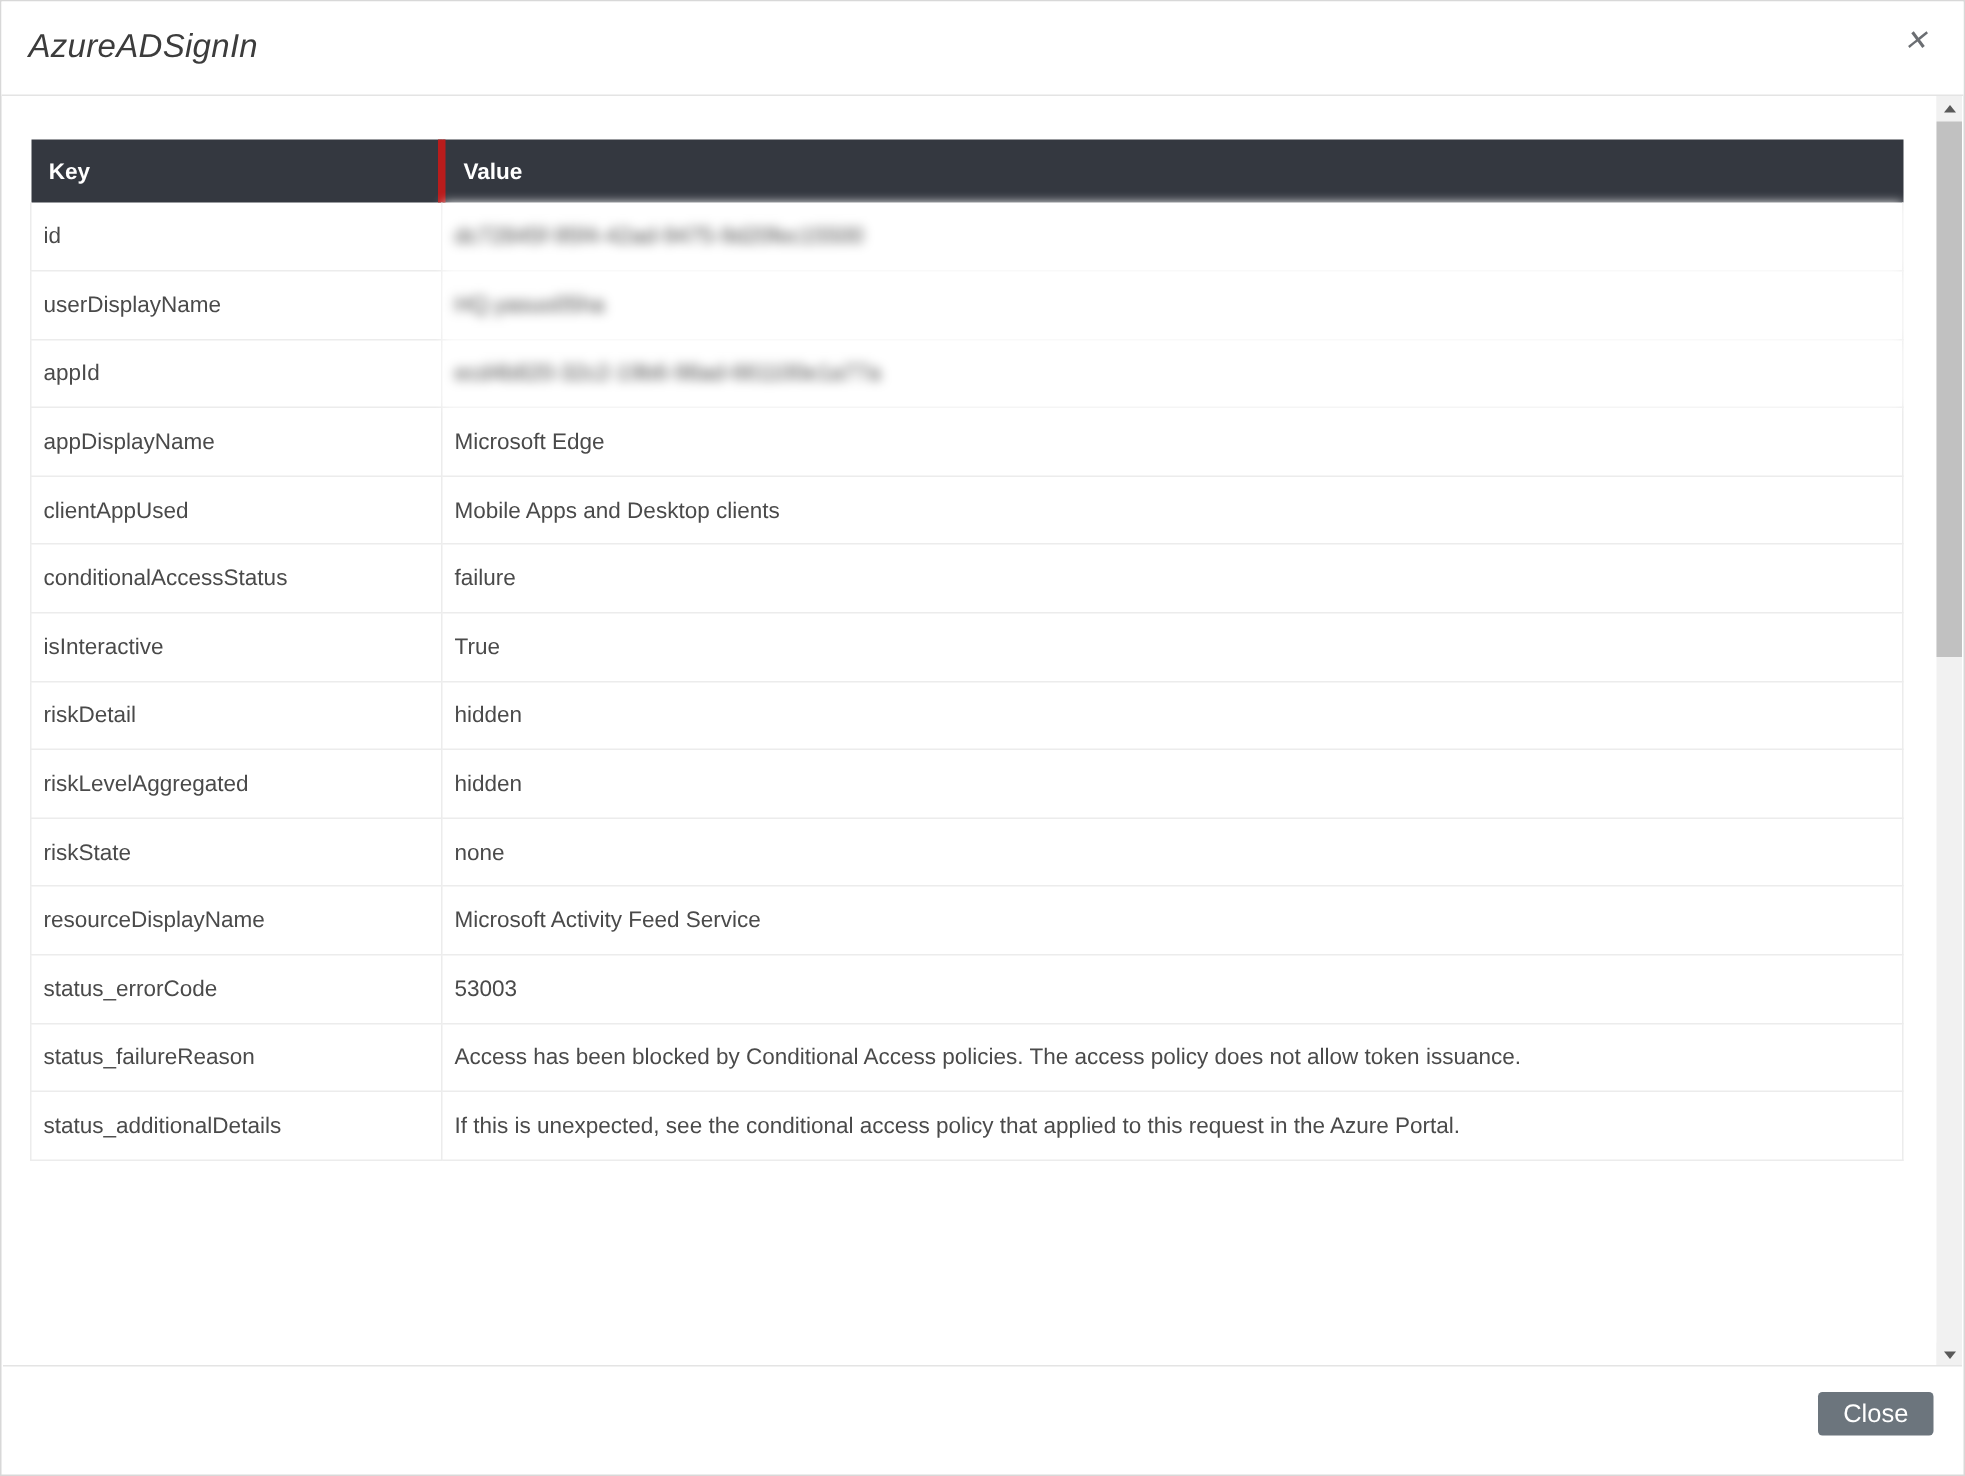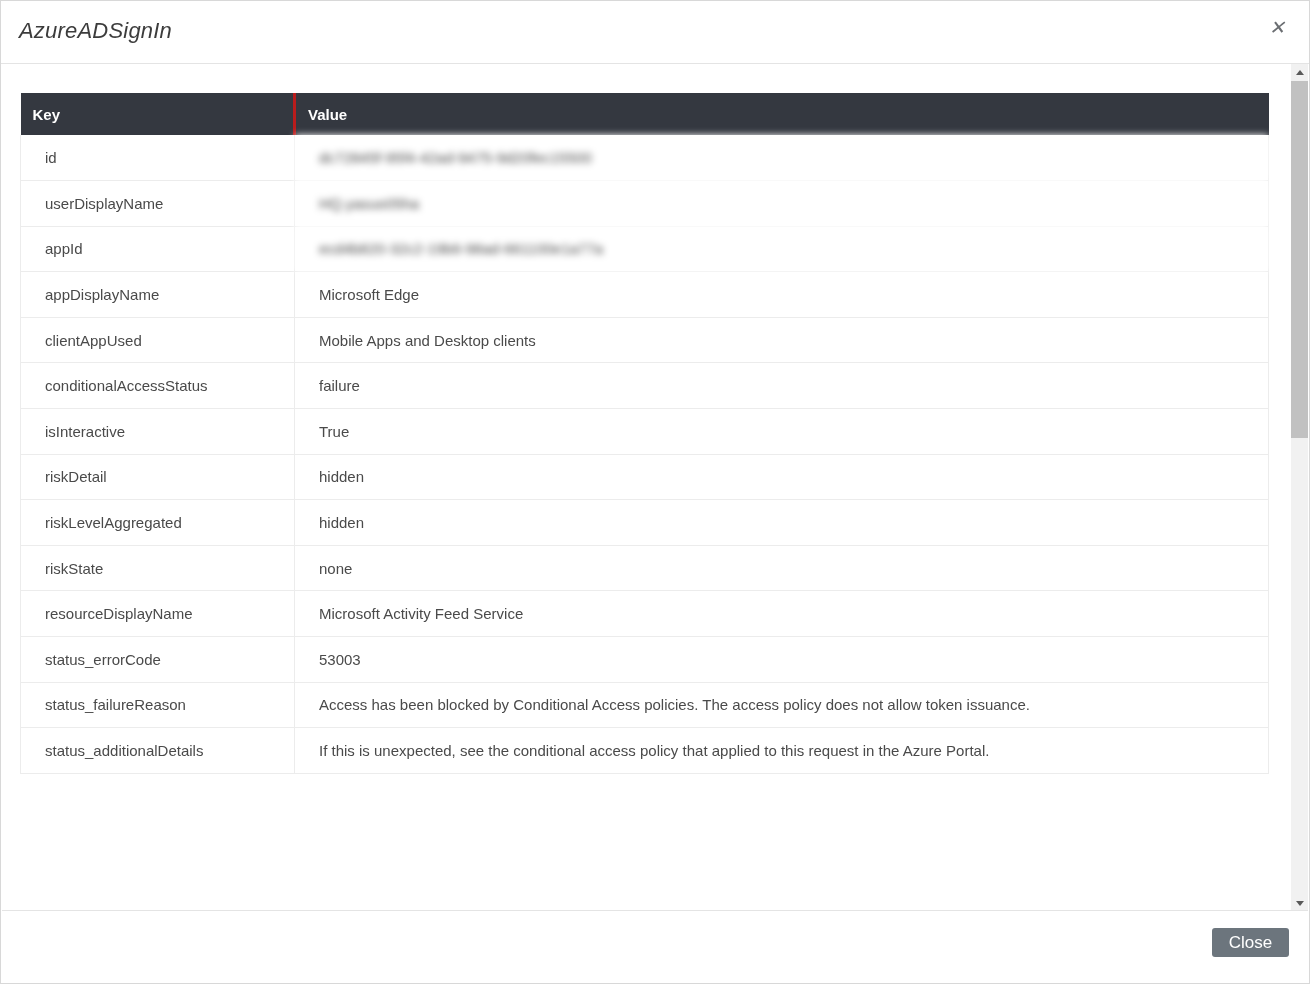--- a/index.html
+++ b/index.html
@@ -73,26 +73,26 @@
     color: #ffffff;
     font-size: 15px;
     font-weight: 700;
     text-align: left;
     padding: 0 12px;
     height: 42px;
     box-sizing: border-box;
   }
   .kv-table thead th.col-key {
     width: 274px;
-    border-right: 3px solid #b91c1c;
+    border-right: 5px solid #b91c1c;
   }
   .kv-table tbody td {
     font-size: 15px;
     color: #4a4a4a;
-    padding: 0 24px;
+    padding: 0 8px;
     height: 45.6px;
     box-sizing: border-box;
     border-bottom: 1px solid #ececec;
     background: #ffffff;
     vertical-align: middle;
     white-space: nowrap;
     overflow: hidden;
   }
   .kv-table tbody td.cell-key {
     border-left: 1px solid #ececec;

